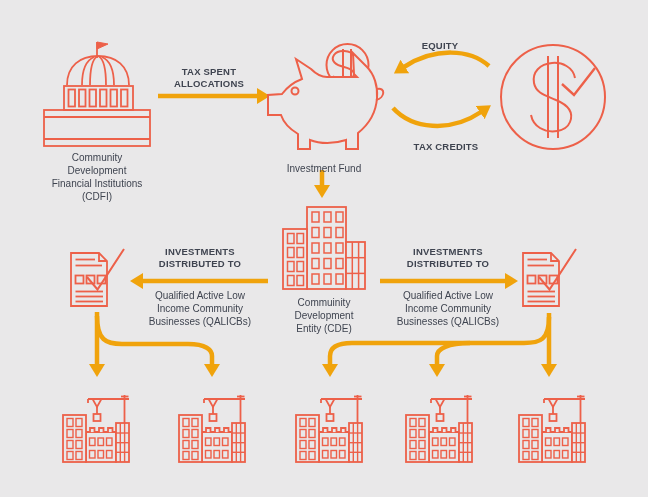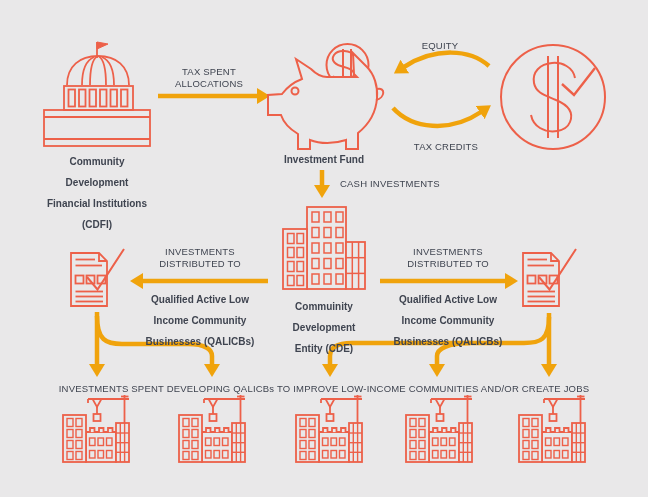--- a/index.html
+++ b/index.html
@@ -5,22 +5,22 @@
   html,body{margin:0;padding:0;}
   .canvas{
     position:relative;width:648px;height:497px;
     background:#E9E8E9;overflow:hidden;
     font-family:"Liberation Sans",sans-serif;
   }
   .label{
     position:absolute;color:#3F4450;text-align:center;
     white-space:pre-line;user-select:none;
   }
-  .label.bold{font-weight:700;font-size:10px;line-height:21px;}
-  .label.caps{font-weight:400;font-size:9.5px;line-height:12px;letter-spacing:.2px;}
+  .label.bold{font-weight:400;font-size:10px;line-height:13px;}
+  .label.caps{font-weight:700;font-size:9.5px;line-height:12px;letter-spacing:.2px;}
   .icon{position:absolute;}
   svg{display:block;overflow:visible;}
 </style>
 </head>
 <body>
 
 <div class="canvas">
 
   <svg class="icon" style="left:0;top:0" width="648" height="497" viewBox="0 0 648 497">
     <defs>
@@ -364,42 +364,40 @@
     </svg>
 
   <div class="label bold" style="left:22px;top:151px;width:150px">Community
 Development
 Financial Institutions
 (CDFI)</div>
 
   <div class="label caps" style="left:154px;top:66px;width:110px">TAX SPENT
 ALLOCATIONS</div>
 
-  <div class="label bold" style="left:254px;top:149px;width:140px">Investment Fund</div>
+  <div class="label bold" style="left:254px;top:162px;width:140px">Investment Fund</div>
 
   <div class="label caps" style="left:390px;top:40px;width:100px">EQUITY</div>
 
   <div class="label caps" style="left:396px;top:141px;width:100px">TAX CREDITS</div>
 
 
-  <div class="label caps" style="left:340px;top:178px;width:120px;text-align:left">CASH INVESTMENTS</div>
 
   <div class="label caps" style="left:140px;top:246px;width:120px">INVESTMENTS
 DISTRIBUTED TO</div>
 
   <div class="label bold" style="left:125px;top:289px;width:150px">Qualified Active Low
 Income Community
 Businesses (QALICBs)</div>
 
   <div class="label caps" style="left:388px;top:246px;width:120px">INVESTMENTS
 DISTRIBUTED TO</div>
 
   <div class="label bold" style="left:373px;top:289px;width:150px">Qualified Active Low
 Income Community
 Businesses (QALICBs)</div>
 
   <div class="label bold" style="left:254px;top:296px;width:140px">Commuinity
 Development
 Entity (CDE)</div>
 
-  <div class="label caps" style="left:0;top:383px;width:648px">INVESTMENTS SPENT DEVELOPING QALICBs TO IMPROVE LOW-INCOME COMMUNITIES AND/OR CREATE JOBS</div>
 
 </div>
 
 </body></html>

